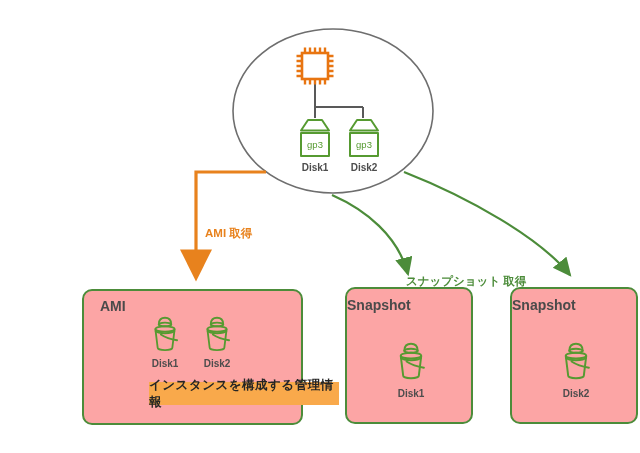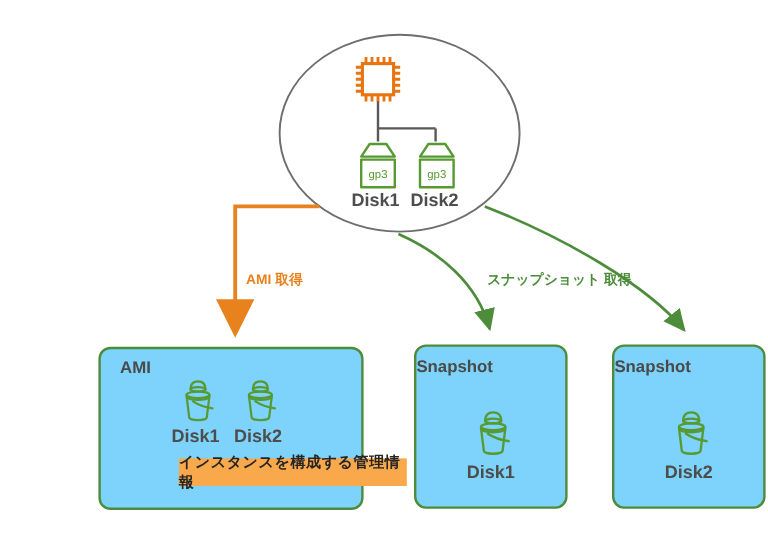--- a/index.html
+++ b/index.html
@@ -3,40 +3,40 @@
 <meta charset="utf-8">
 <style>
   html,body { margin:0; padding:0; background:#ffffff; }
   .stage {
     position:relative; width:640px; height:453px; background:#ffffff;
     font-family:"Liberation Sans", sans-serif; overflow:hidden;padding-left:17px;
   }
   .layer { position:absolute; left:0; top:0; }
   .abs { position:absolute; }
   .disk-label {
-    position:absolute; font-weight:bold; font-size:15px; color:#4D4D4D;
-    text-align:left; width:44px; line-height:13px;
+    position:absolute; font-weight:bold; font-size:10px; color:#4D4D4D;
+    text-align:center; width:44px; line-height:13px;
   }
   .box {
-    position:absolute; background:#7dd3fc; border:2px solid #4C8C3A;
+    position:absolute; background:#fca5a5; border:2px solid #4C8C3A;
     border-radius:10px; box-sizing:border-box;
   }
   .box-title { position:absolute; font-weight:bold; font-size:14px; color:#4A4A4A; }
   .box-title.centered { left:0; right:0; }
   .banner {
     position:absolute; background:#F9A94B; color:#252525; font-weight:bold;
     font-size:12.5px; display:flex; align-items:center; justify-content:center;
     letter-spacing:0.5px;
   }
   .arrow-label-orange {
     position:absolute; color:#E8821D; font-weight:bold; font-size:11.5px; white-space:nowrap;
   }
   .arrow-label-green {
     position:absolute; color:#4C8C3A; font-weight:bold; font-size:11.5px;
-    text-align:left; white-space:nowrap;
+    text-align:left; white-space:nowrap;margin-top:48px;
   }
   svg { display:block; }
 </style>
 </head>
 <body>
 
 <div class="stage">
 
   <svg class="layer" width="640" height="453" viewBox="0 0 640 453">
     <defs>

